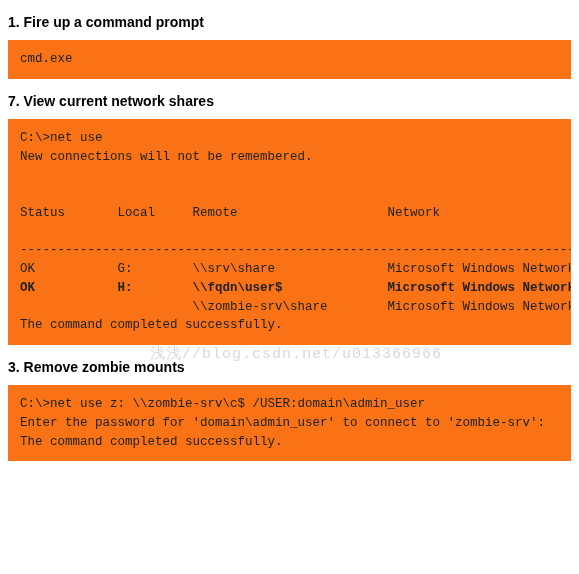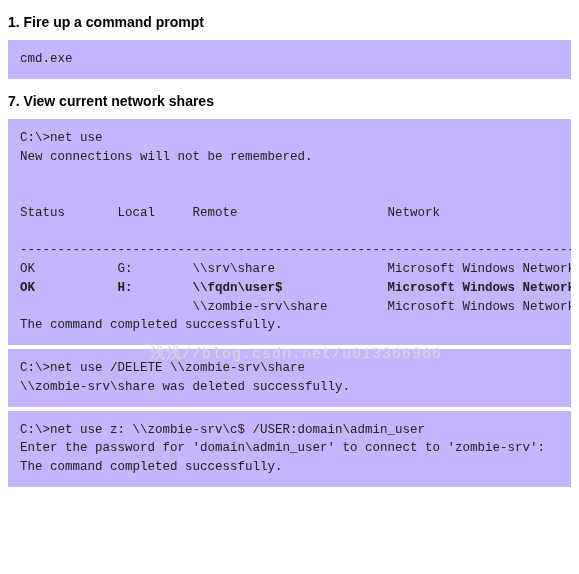--- a/index.html
+++ b/index.html
@@ -13,21 +13,21 @@
     background: #fff;
     position: relative;
   }
   h2.step {
     font-size: 14px;
     font-weight: bold;
     margin: 14px 0 10px 0;
     color: #000;
   }
   pre.code {
-    background: #c4b5fd;
+    background: #f97316;
     font-family: "Courier New", Courier, monospace;
     font-size: 12.5px;
     line-height: 1.5;
     padding: 10px 12px;
     margin: 0 0 4px 0;
     white-space: pre;
     overflow-x: auto;
     color: #222;
   }
   .watermark {
@@ -62,18 +62,17 @@
 New connections will not be remembered.
 
 
 Status       Local     Remote                    Network
 
 ----------------------------------------------------------------------------
 OK           G:        \\srv\share               Microsoft Windows Network
 <b>OK           H:        \\fqdn\user$              Microsoft Windows Network</b>
                        \\zombie-srv\share        Microsoft Windows Network
 The command completed successfully.</pre>
-    <pre class="code">C:\&gt;net use /DELETE \\zombie-srv\share
-\\zombie-srv\share was deleted successfully.</pre>
+    <h2 class="step">3. Remove zombie mounts</h2>
     <pre class="code">C:\&gt;net use z: \\zombie-srv\c$ /USER:domain\admin_user
 Enter the password for 'domain\admin_user' to connect to 'zombie-srv':
 The command completed successfully.</pre>
   </div>
 
 </body></html>

